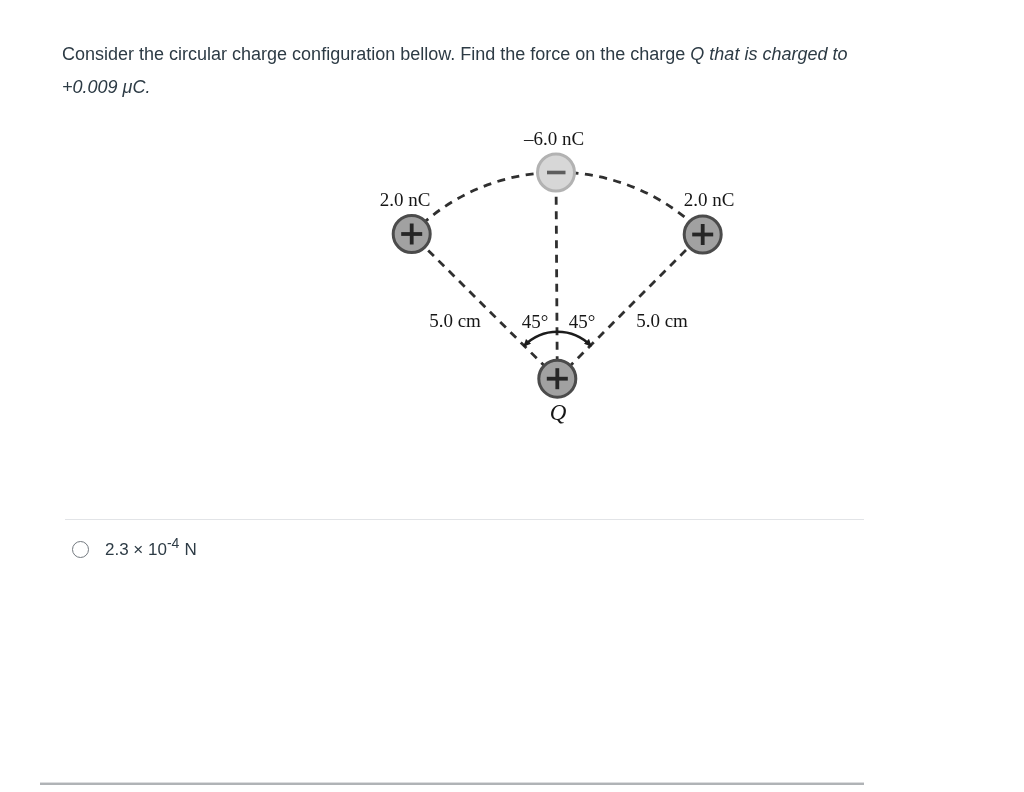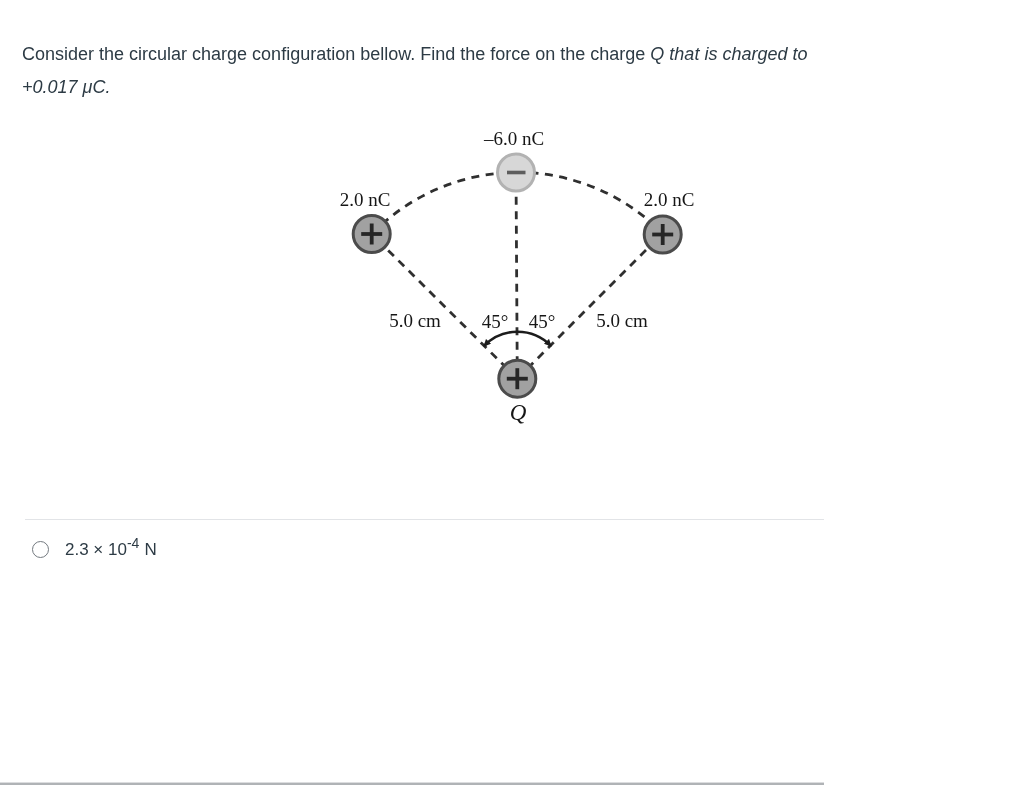--- a/index.html
+++ b/index.html
@@ -3,20 +3,21 @@
 <meta charset="utf-8">
 <style>
   html, body { margin: 0; padding: 0; background: #ffffff; }
   .page {
     position: relative;
     width: 824px;
     height: 792px;
     background: #ffffff;
     font-family: "Liberation Sans", sans-serif;
     overflow: hidden;
+    margin-left: 40px;
   }
   .question {
     position: absolute;
     left: 22px;
     top: 38px;
     width: 960px;
     font-size: 18px;
     line-height: 33px;
     color: #2d3b45;
   }
@@ -78,21 +79,21 @@
     border-top: 1px solid #dcdddf;
   }
 </style>
 </head>
 <body>
 
 <div class="page">
 
   <div class="question">
     <span>Consider the circular charge configuration bellow. Find the force on the charge </span><em>Q that is charged to</em><br>
-    <em>+0.017 μC.</em>
+    <em>+0.009 μC.</em>
   </div>
 
   <svg class="diagram" width="400" height="320" viewBox="0 0 400 320">
     <defs>
       <marker id="ah" markerWidth="10" markerHeight="10" refX="6.5" refY="3.5" orient="auto-start-reverse" markerUnits="userSpaceOnUse">
         <path d="M0,0 L7.5,3.5 L0,7 z" fill="#1c1c1c"></path>
       </marker>
     </defs>
 
     <g stroke="#2f2f2f" stroke-width="2.8" stroke-dasharray="8 6.5" fill="none">

